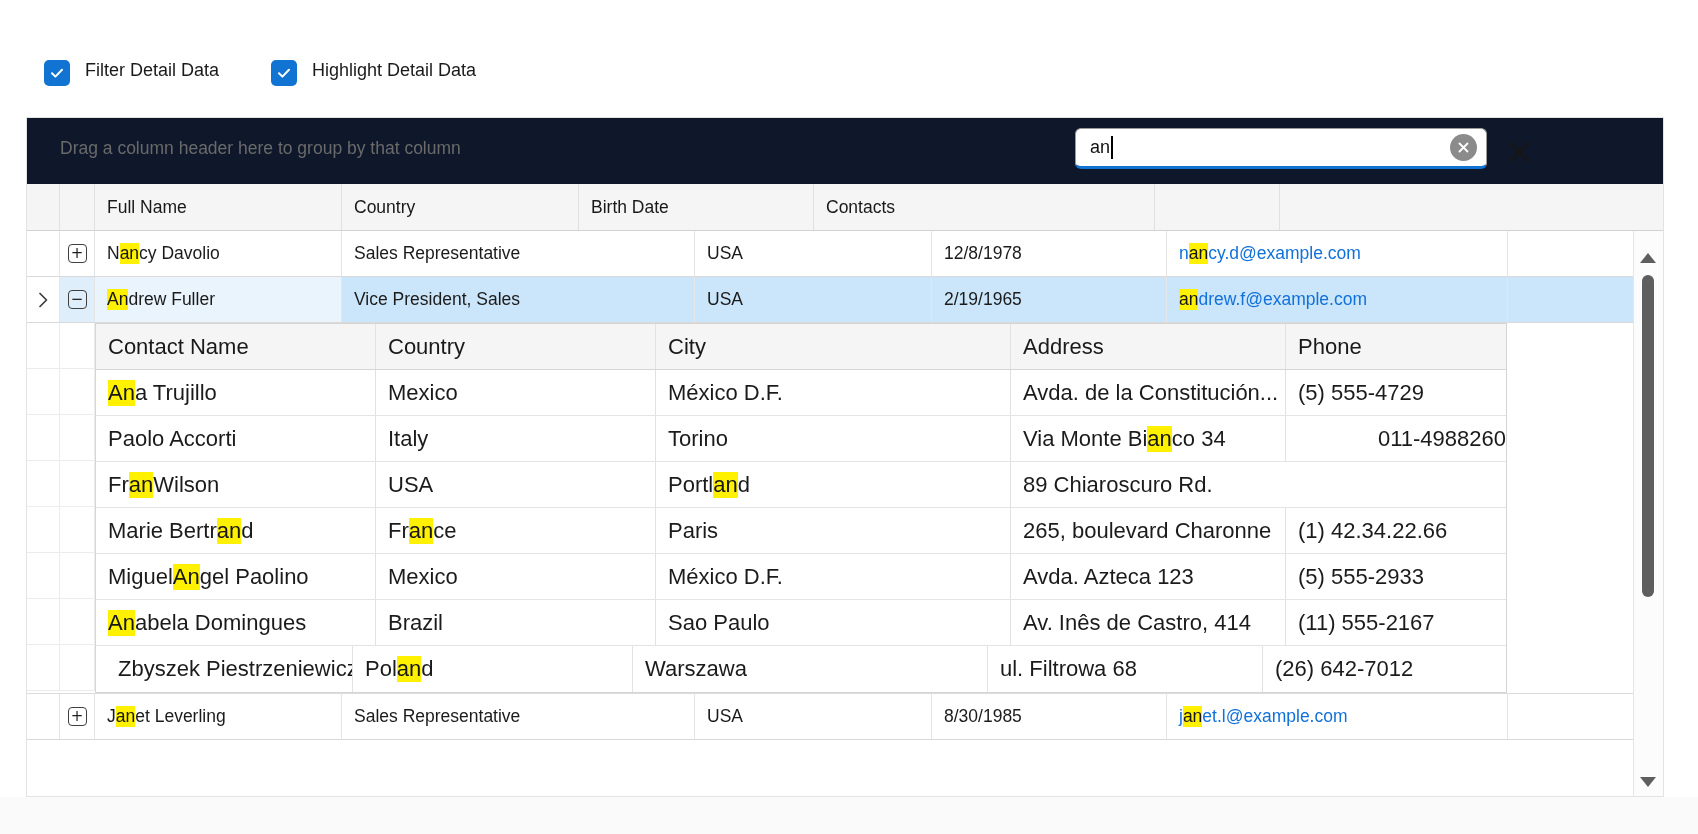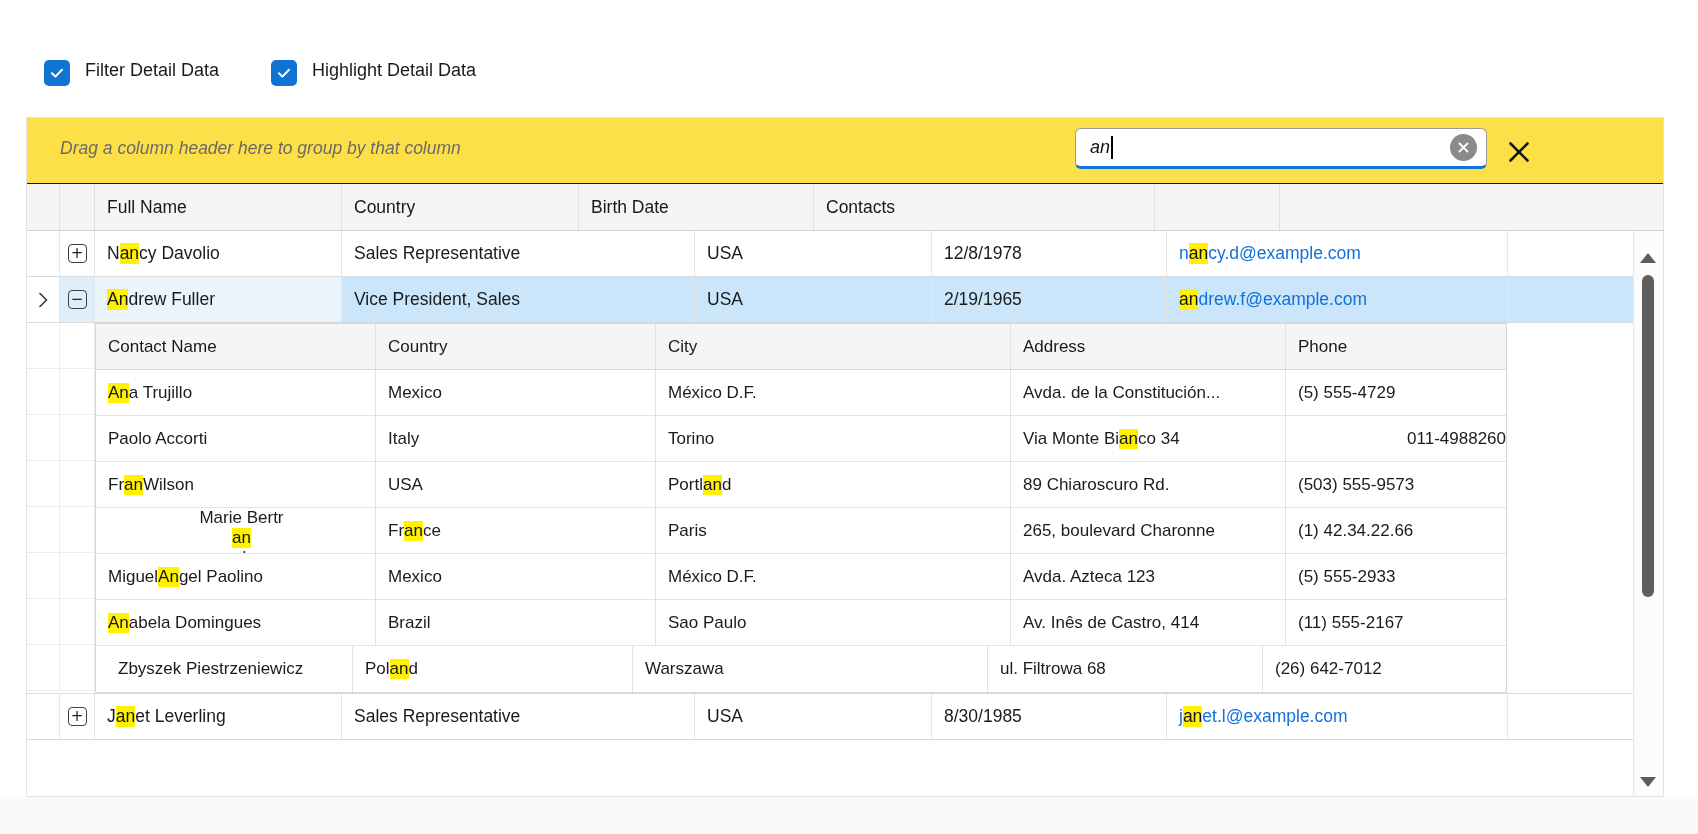--- a/index.html
+++ b/index.html
@@ -9,21 +9,21 @@
   
   .toolbar{position:absolute;left:44px;top:60px;display:flex;gap:52px;align-items:center;}
   .check-group{display:flex;align-items:flex-start;gap:15px;cursor:pointer;}
   .checkbox{width:26px;height:26px;border-radius:5px;background:var(--accent);display:flex;align-items:center;justify-content:center;flex:0 0 auto;}
   .check-label{font-size:18px;color:#1a1a1a;}
 
   
   .grid{position:absolute;left:27px;top:118px;width:1636px;height:678px;background:#ffffff;outline:1px solid #e3e3e3;}
 
   
-  .group-panel{position:absolute;left:0;top:0;width:100%;height:66px;background:#fde047;border-bottom:1px solid #0f172a;box-sizing:border-box;font-style:italic;}
+  .group-panel{position:absolute;left:0;top:0;width:100%;height:66px;background:#0f172a;border-bottom:4px solid #0f172a;box-sizing:border-box;}
   .group-hint{position:absolute;left:33px;top:20px;font-size:17.5px;color:#6a6a6a;}
   .search-box{position:absolute;left:1048px;top:10px;width:412px;height:41px;background:#ffffff;border:1px solid #9b9b9b;border-bottom:3px solid var(--accent);border-radius:6px;box-sizing:border-box;}
   .search-inner{display:flex;align-items:center;height:100%;padding-left:14px;}
   .search-text{font-size:18px;color:#101010;}
   .caret{width:2px;height:23px;background:#000;margin-left:1px;}
   .search-clear{position:absolute;right:9px;top:5px;width:27px;height:27px;border-radius:50%;background:#8b8b8b;border:none;display:flex;align-items:center;justify-content:center;padding:0;cursor:pointer;}
   .panel-close{position:absolute;left:1478px;top:20px;width:28px;height:28px;background:none;border:none;padding:0;cursor:pointer;display:flex;align-items:center;justify-content:center;}
 
   
   .header-row{position:absolute;left:0;top:66px;width:1636px;height:47px;background:#f5f5f5;border-bottom:1px solid #d2d2d2;box-sizing:border-box;display:flex;}
@@ -49,21 +49,21 @@
 
   
   .detail{position:relative;height:371px;background:#ffffff;border-bottom:1px solid #dcdcdc;box-sizing:border-box;}
   .gutter{position:absolute;left:0;top:0;width:68px;}
   .grow{display:flex;height:46px;box-sizing:border-box;}
   .gcell{box-sizing:border-box;border-right:1px solid #ececec;border-bottom:1px solid #ececec;}
   .dgrid{position:absolute;left:68px;top:0;width:1410px;border:1px solid #d5d5d5;box-sizing:content-box;background:#fff;}
   .dheader{display:flex;height:46px;background:#f5f5f5;border-bottom:1px solid #d5d5d5;box-sizing:border-box;}
   .drow{display:flex;height:46px;border-bottom:1px solid #e4e4e4;box-sizing:border-box;}
   .drow:last-child{border-bottom:none;}
-  .dcell{box-sizing:border-box;border-right:1px solid #e2e2e2;display:flex;align-items:center;padding-left:12px;font-size:17px;white-space:nowrap;overflow:hidden;}
+  .dcell{box-sizing:border-box;border-right:1px solid #e2e2e2;display:flex;align-items:center;padding-left:12px;font-size:22px;white-space:nowrap;overflow:hidden;}
   .dcell:last-child{border-right:none;}
   .dheader .dcell{color:#191919;}
 
   
   .vscroll{position:absolute;left:1606px;top:113px;width:30px;height:565px;background:#fcfcfc;border-left:1px solid #e6e6e6;box-sizing:border-box;}
   .arr{position:absolute;left:6px;width:0;height:0;border-left:8px solid transparent;border-right:8px solid transparent;}
   .arr.up{top:22px;border-bottom:10px solid #5e5e5e;}
   .arr.down{top:546px;border-top:10px solid #5e5e5e;}
   .thumb{position:absolute;left:8px;top:44px;width:12px;height:322px;border-radius:6px;background:#5e5e5e;}
 
@@ -277,26 +277,23 @@
                 <span>USA</span>
               </div>
               <div class="dcell" style="width: 355px; text-align: center;">
                 <span>Portl</span>
                 <span class="hl">an</span>
                 <span>d</span>
               </div>
               <div class="dcell" style="width: 275px;">
                 <span>89 Chiaroscuro Rd.</span>
               </div>
-              <div class="dcell" style="width: 220px;">
-                <span>(503) 555-9573</span>
-              </div>
-            </div>
-            <div class="drow">
-              <div class="dcell" style="width: 280px; flex-direction: column;">
+            </div>
+            <div class="drow">
+              <div class="dcell" style="width: 280px;">
                 <span>Marie Bertr</span>
                 <span class="hl">an</span>
                 <span>d</span>
               </div>
               <div class="dcell" style="width: 280px;">
                 <span>Fr</span>
                 <span class="hl">an</span>
                 <span>ce</span>
               </div>
               <div class="dcell" style="width: 355px;">

